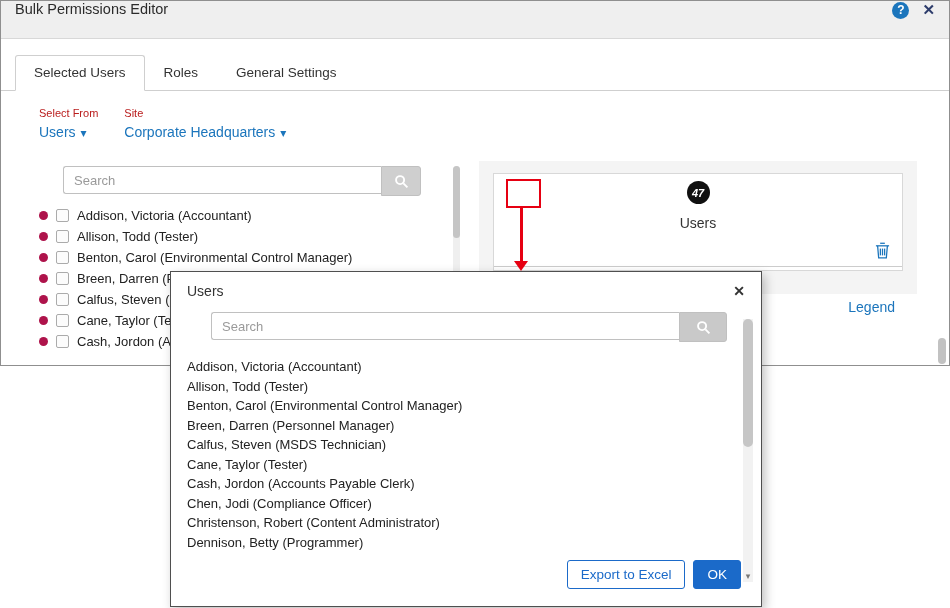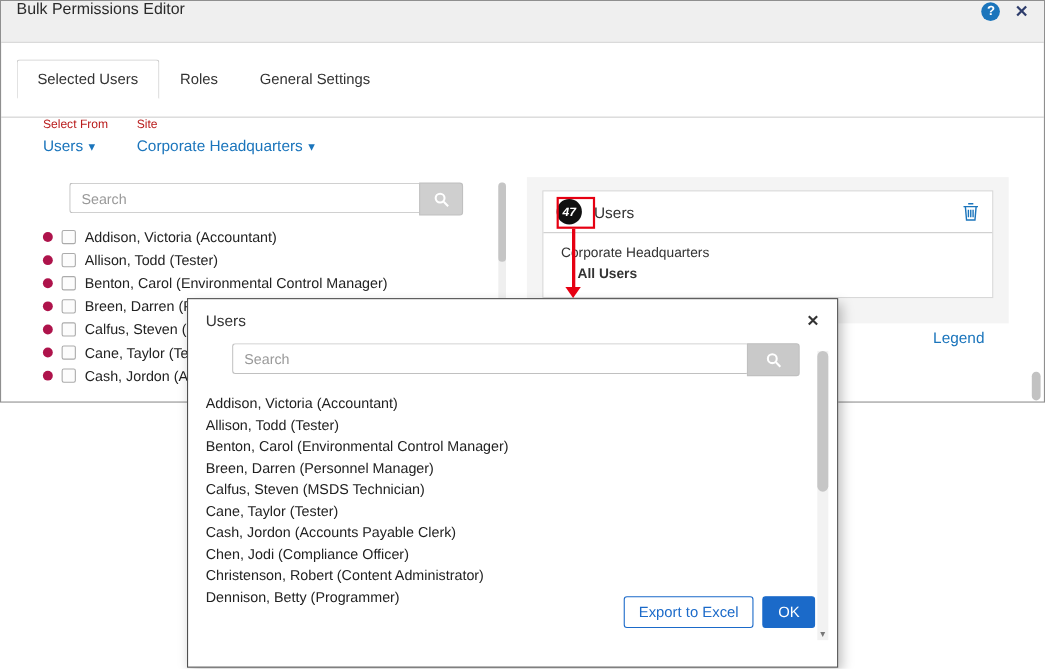--- a/index.html
+++ b/index.html
@@ -24,22 +24,22 @@
   .titlebar-title { font-size:14.5px; color:#2b2b2b; }
   .titlebar-right { margin-left:auto; display:flex; align-items:center; gap:13px; }
   .help-icon {
     width:17px; height:17px; border-radius:50%; background:#1b75bc; color:#fff;
     font-size:12px; font-weight:bold; display:flex; align-items:center; justify-content:center;
     cursor:pointer;
   }
   .close-icon { color:#2d3c6b; font-size:15px; font-weight:bold; cursor:pointer; }
 
   .tabbar {
-    display:flex; align-items:flex-start; padding:15px 14px 0 14px;
-    border-bottom:1px solid #cfcfcf; height:68px;
+    display:flex; align-items:center; padding:15px 14px 0 14px;
+    border-bottom:1px solid #cfcfcf; height:52px;
   }
   .tab {
     padding:9px 18px 10px; font-size:13.5px; color:#333; margin-bottom:-1px;
     border:1px solid transparent; cursor:pointer; white-space:nowrap;
   }
   .tab.active {
     background:#fff; border:1px solid #cfcfcf; border-bottom:1px solid #fff;
     border-radius:3px 3px 0 0;
   }
 
@@ -80,21 +80,21 @@
     background:#efefef; border-radius:4px;
   }
   .left-scroll-thumb { width:7px; height:72px; background:#c5c5c5; border-radius:4px; cursor:pointer; }
 
   
   .right-panel { position:absolute; left:478px; top:160px; width:438px; height:133px; background:#f4f4f4; }
   .sel-card {
     position:absolute; left:14px; top:12px; right:14px; height:98px;
     background:#fff; border:1px solid #d8d8d8;
   }
-  .card-header { display:flex; align-items:center; gap:11px; padding:7px 12px; border-bottom:1px solid #cccccc; }
+  .card-header { display:flex; align-items:center; gap:11px; padding:7px 12px; border-bottom:1px solid #cccccc;flex-direction:column; }
   .count-badge {
     width:23px; height:23px; border-radius:50%; background:#101010; color:#fff;
     font-size:11px; font-weight:bold; font-style:italic;
     display:flex; align-items:center; justify-content:center; cursor:pointer;
   }
   .card-title { font-size:14px; color:#333; }
   .trash-btn { margin-left:auto; cursor:pointer; display:flex; }
   .card-body { padding:9px 16px; font-size:12.5px; color:#333; line-height:1.55; }
   .card-scope { padding-left:15px;font-weight:bold; }
 
@@ -130,21 +130,21 @@
 
   .popup-scrollbar {
     position:absolute; right:8px; top:47px; width:10px; height:263px; background:#f2f2f2;
   }
   .popup-scroll-thumb { width:10px; height:128px; background:#c6c6c6; border-radius:5px; cursor:pointer; }
   .popup-scroll-down {
     position:absolute; bottom:1px; left:0; width:10px; text-align:center;
     font-size:9px; color:#777; cursor:pointer;
   }
 
-  .popup-footer { position:absolute; right:20px; bottom:35px; display:flex; gap:8px; }
+  .popup-footer { position:absolute; right:20px; bottom:17px; display:flex; gap:8px; }
   .btn { font-family:"Liberation Sans", sans-serif; font-size:13.5px; padding:6px 13px; border-radius:3px; cursor:pointer; }
   .btn-outline { background:#fff; border:1px solid #1b6ac9; color:#1b6ac9; }
   .btn-primary { background:#1b6ac9; border:1px solid #1b6ac9; color:#fff; }
 </style>
 </head>
 <body>
 
 <div class="main-dialog">
 
   <div class="titlebar">

